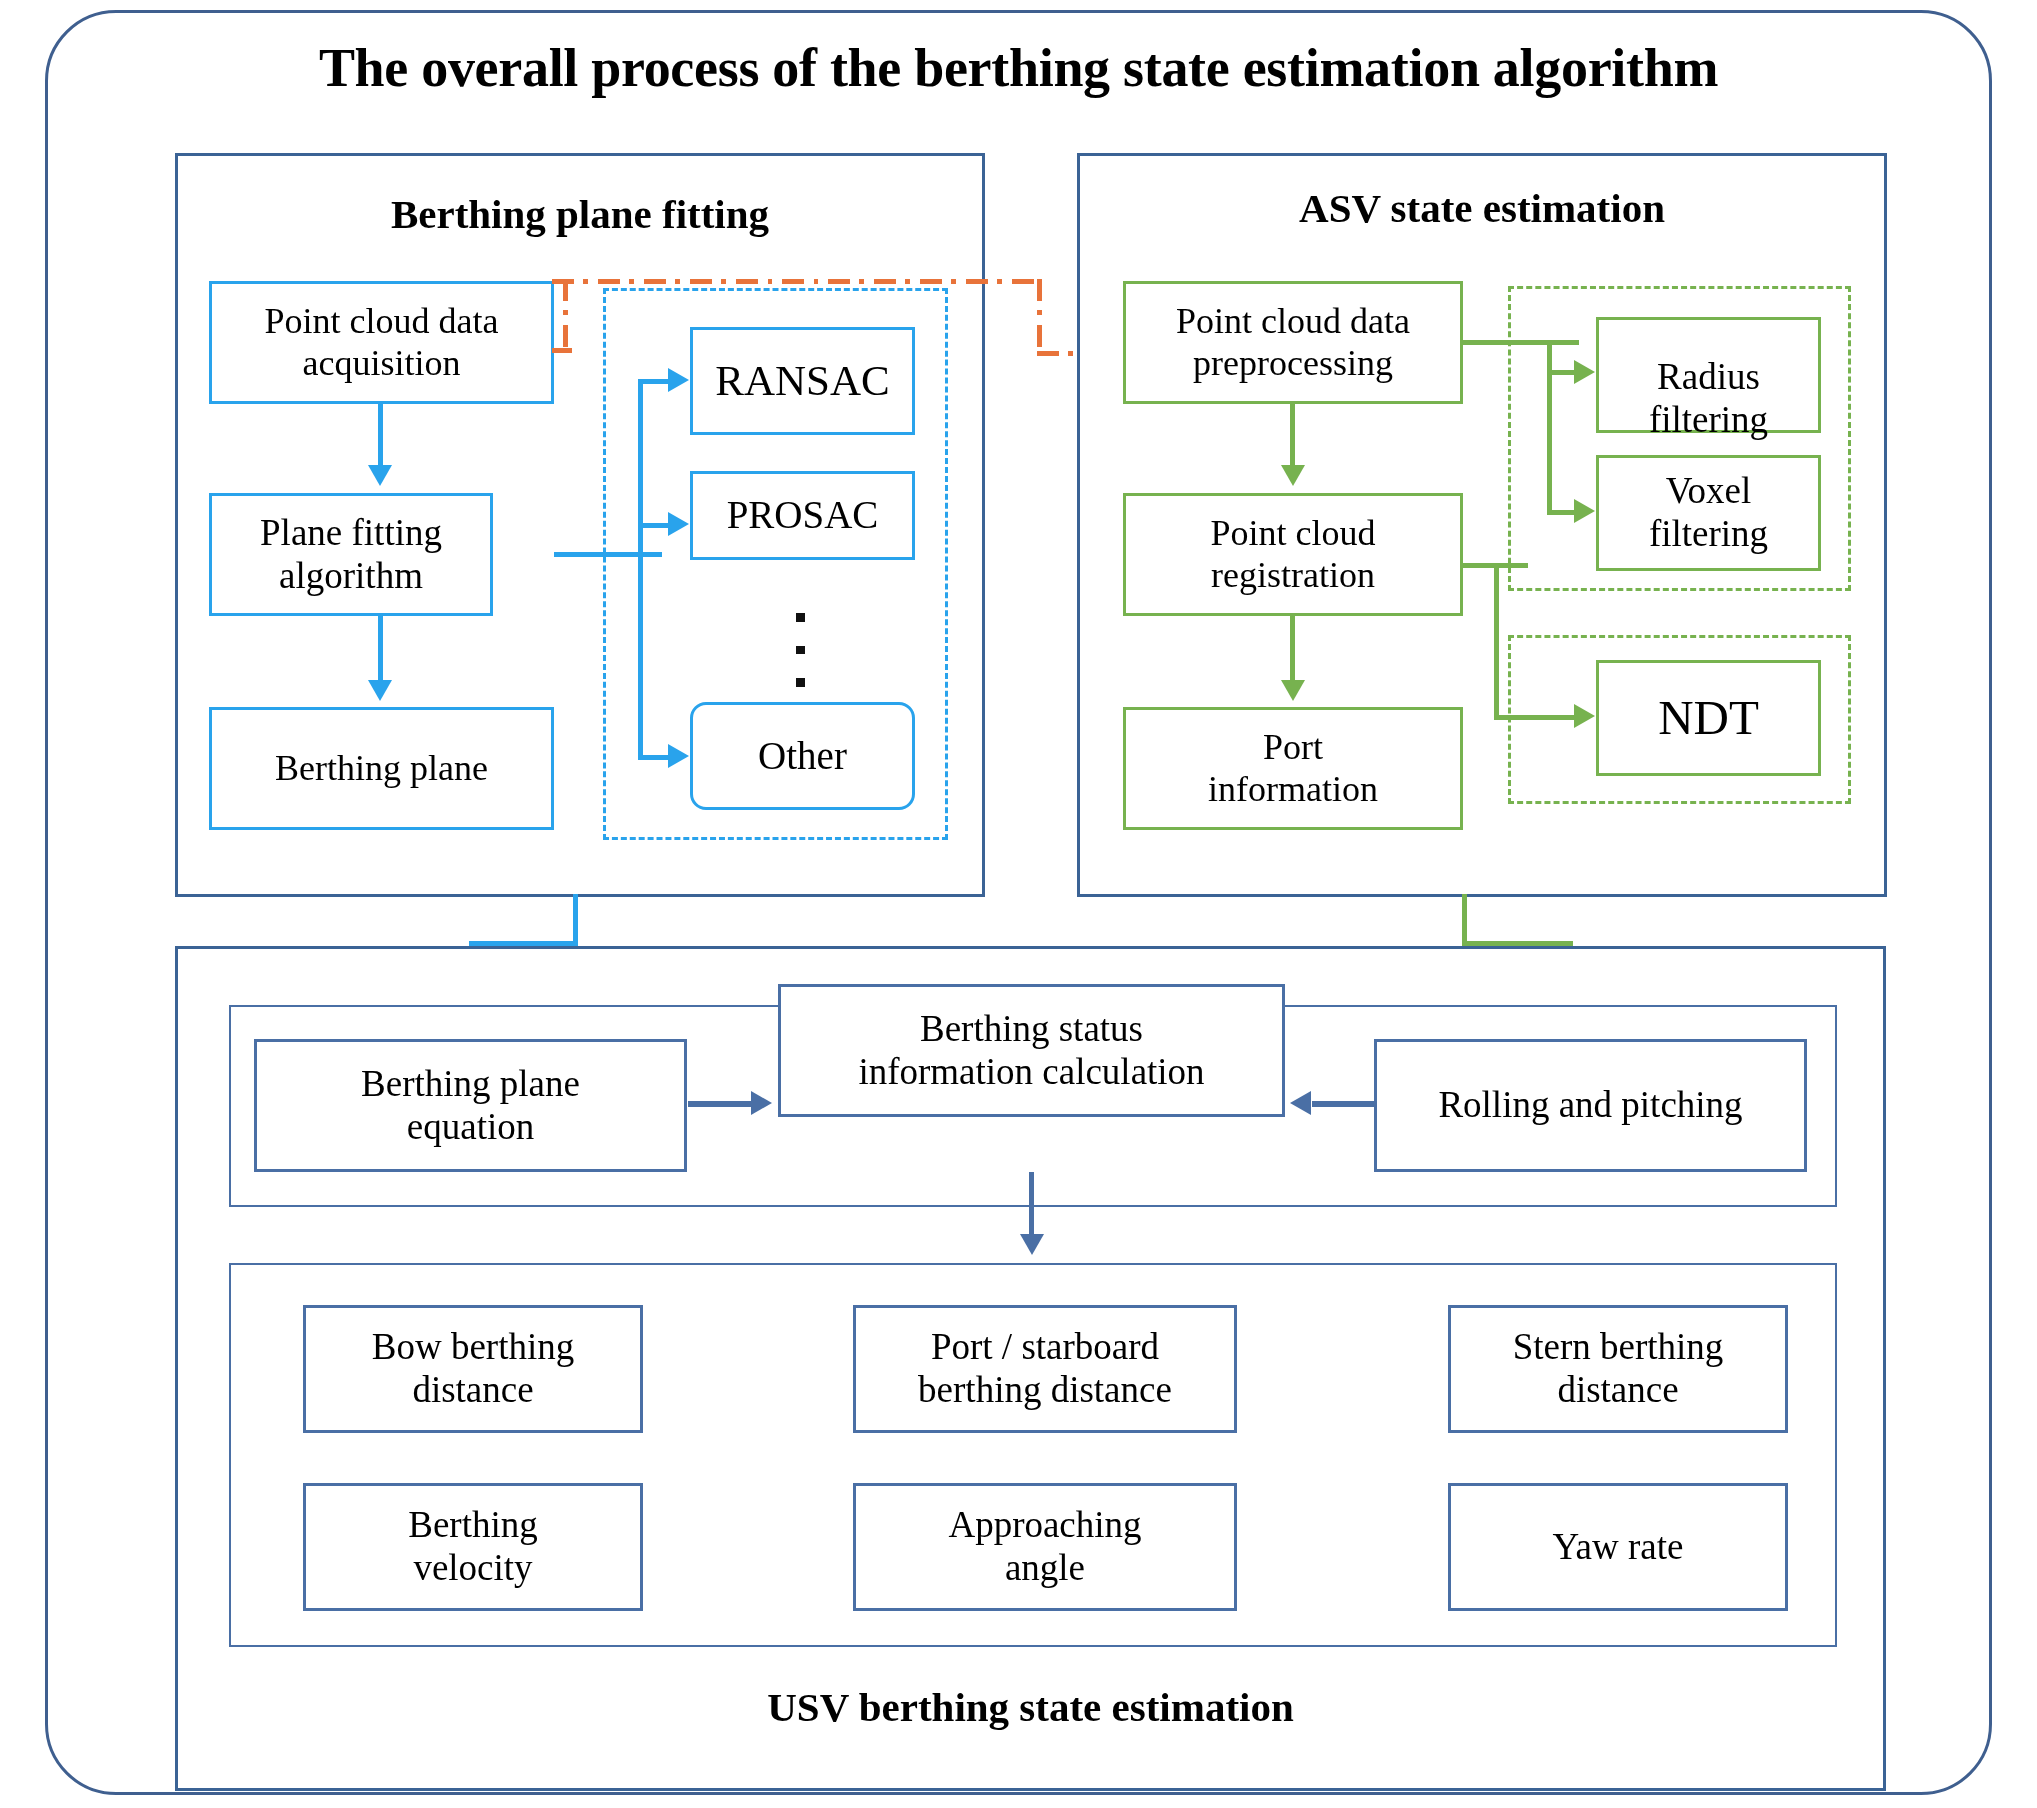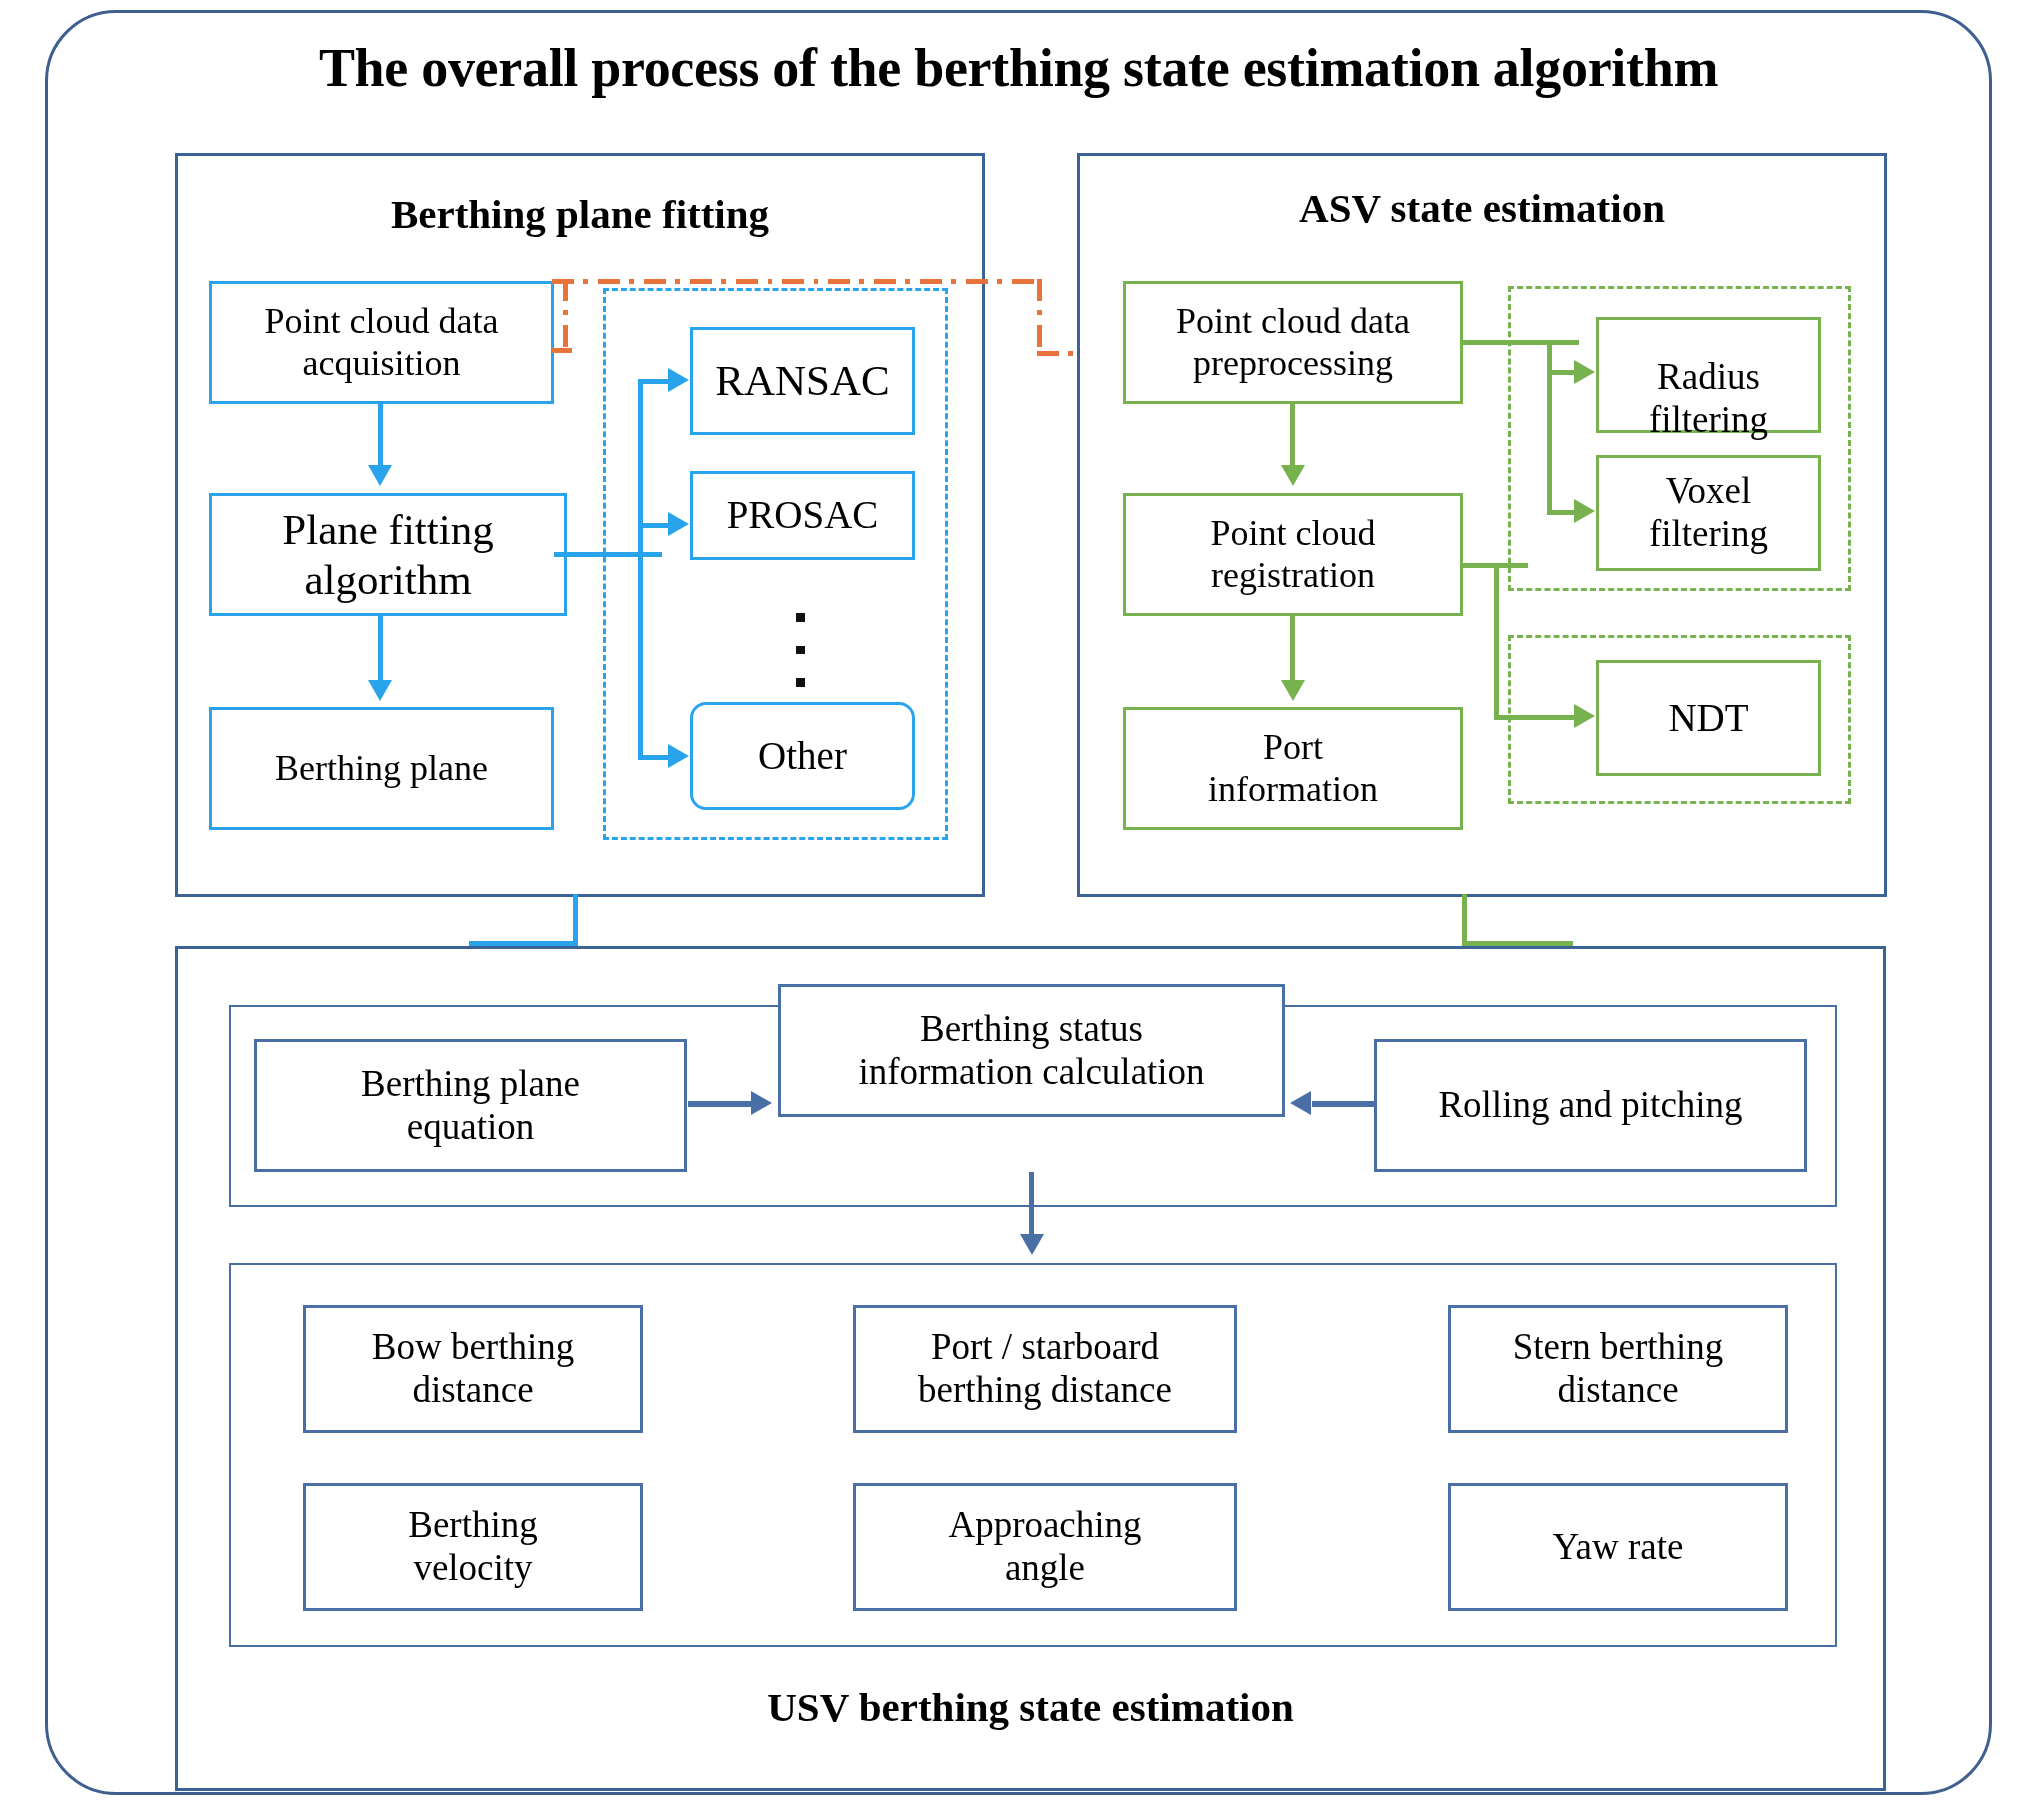--- a/index.html
+++ b/index.html
@@ -77,21 +77,21 @@
 <div id="page-title">The overall process of the berthing state estimation algorithm</div>
 
 <div class="panel panel-outline" style="left:175px;top:153px;width:810px;height:744px;">
   <div class="panel-heading" style="top:13px;margin-top:21px;">Berthing plane fitting</div>
 </div>
 
 <div class="node node-blue" style="left:209px;top:281px;width:345px;height:123px;font-size:36px;">
   <span class="lbl" style="white-space:pre-line;">Point cloud data
 acquisition</span>
 </div>
-<div class="node node-blue" style="left:209px;top:493px;width:358px;height:123px;font-size:43px;">
+<div class="node node-blue" style="left:209px;top:493px;width:284px;height:123px;font-size:37px;">
   <span class="lbl" style="white-space:pre-line;">Plane fitting
 algorithm</span>
 </div>
 <div class="node node-blue" style="left:209px;top:707px;width:345px;height:123px;font-size:36px;">
   <span class="lbl" style="white-space:pre-line;">Berthing plane</span>
 </div>
 
 <div class="dashgroup dash-blue" style="left:603px;top:288px;width:345px;height:552px;"></div>
 
 <div class="node node-blue" style="left:690px;top:327px;width:225px;height:108px;font-size:43px;">
@@ -155,21 +155,21 @@
 <div class="node node-green" style="left:1596px;top:317px;width:225px;height:116px;font-size:37px;">
   <span class="lbl" style="white-space:pre-line;margin-top:48px;">Radius
 filtering</span>
 </div>
 <div class="node node-green" style="left:1596px;top:455px;width:225px;height:116px;font-size:37px;">
   <span class="lbl" style="white-space:pre-line;">Voxel
 filtering</span>
 </div>
 
 <div class="dashgroup dash-green" style="left:1508px;top:635px;width:343px;height:169px;"></div>
-<div class="node node-green" style="left:1596px;top:660px;width:225px;height:116px;font-size:39px;">
+<div class="node node-green" style="left:1596px;top:660px;width:225px;height:116px;font-size:49px;">
   <span class="lbl">NDT</span>
 </div>
 
 <div class="seg seg-green" style="left:1290px;top:404px;width:4.9px;height:61px;"></div>
 <div class="arrow ar-down-green" style="left:1281px;top:465px;"></div>
 
 <div class="seg seg-green" style="left:1290px;top:616px;width:4.9px;height:64px;"></div>
 <div class="arrow ar-down-green" style="left:1281px;top:680px;"></div>
 
 <div class="seg seg-green" style="left:1463px;top:340px;width:116px;height:4.9px;"></div>

